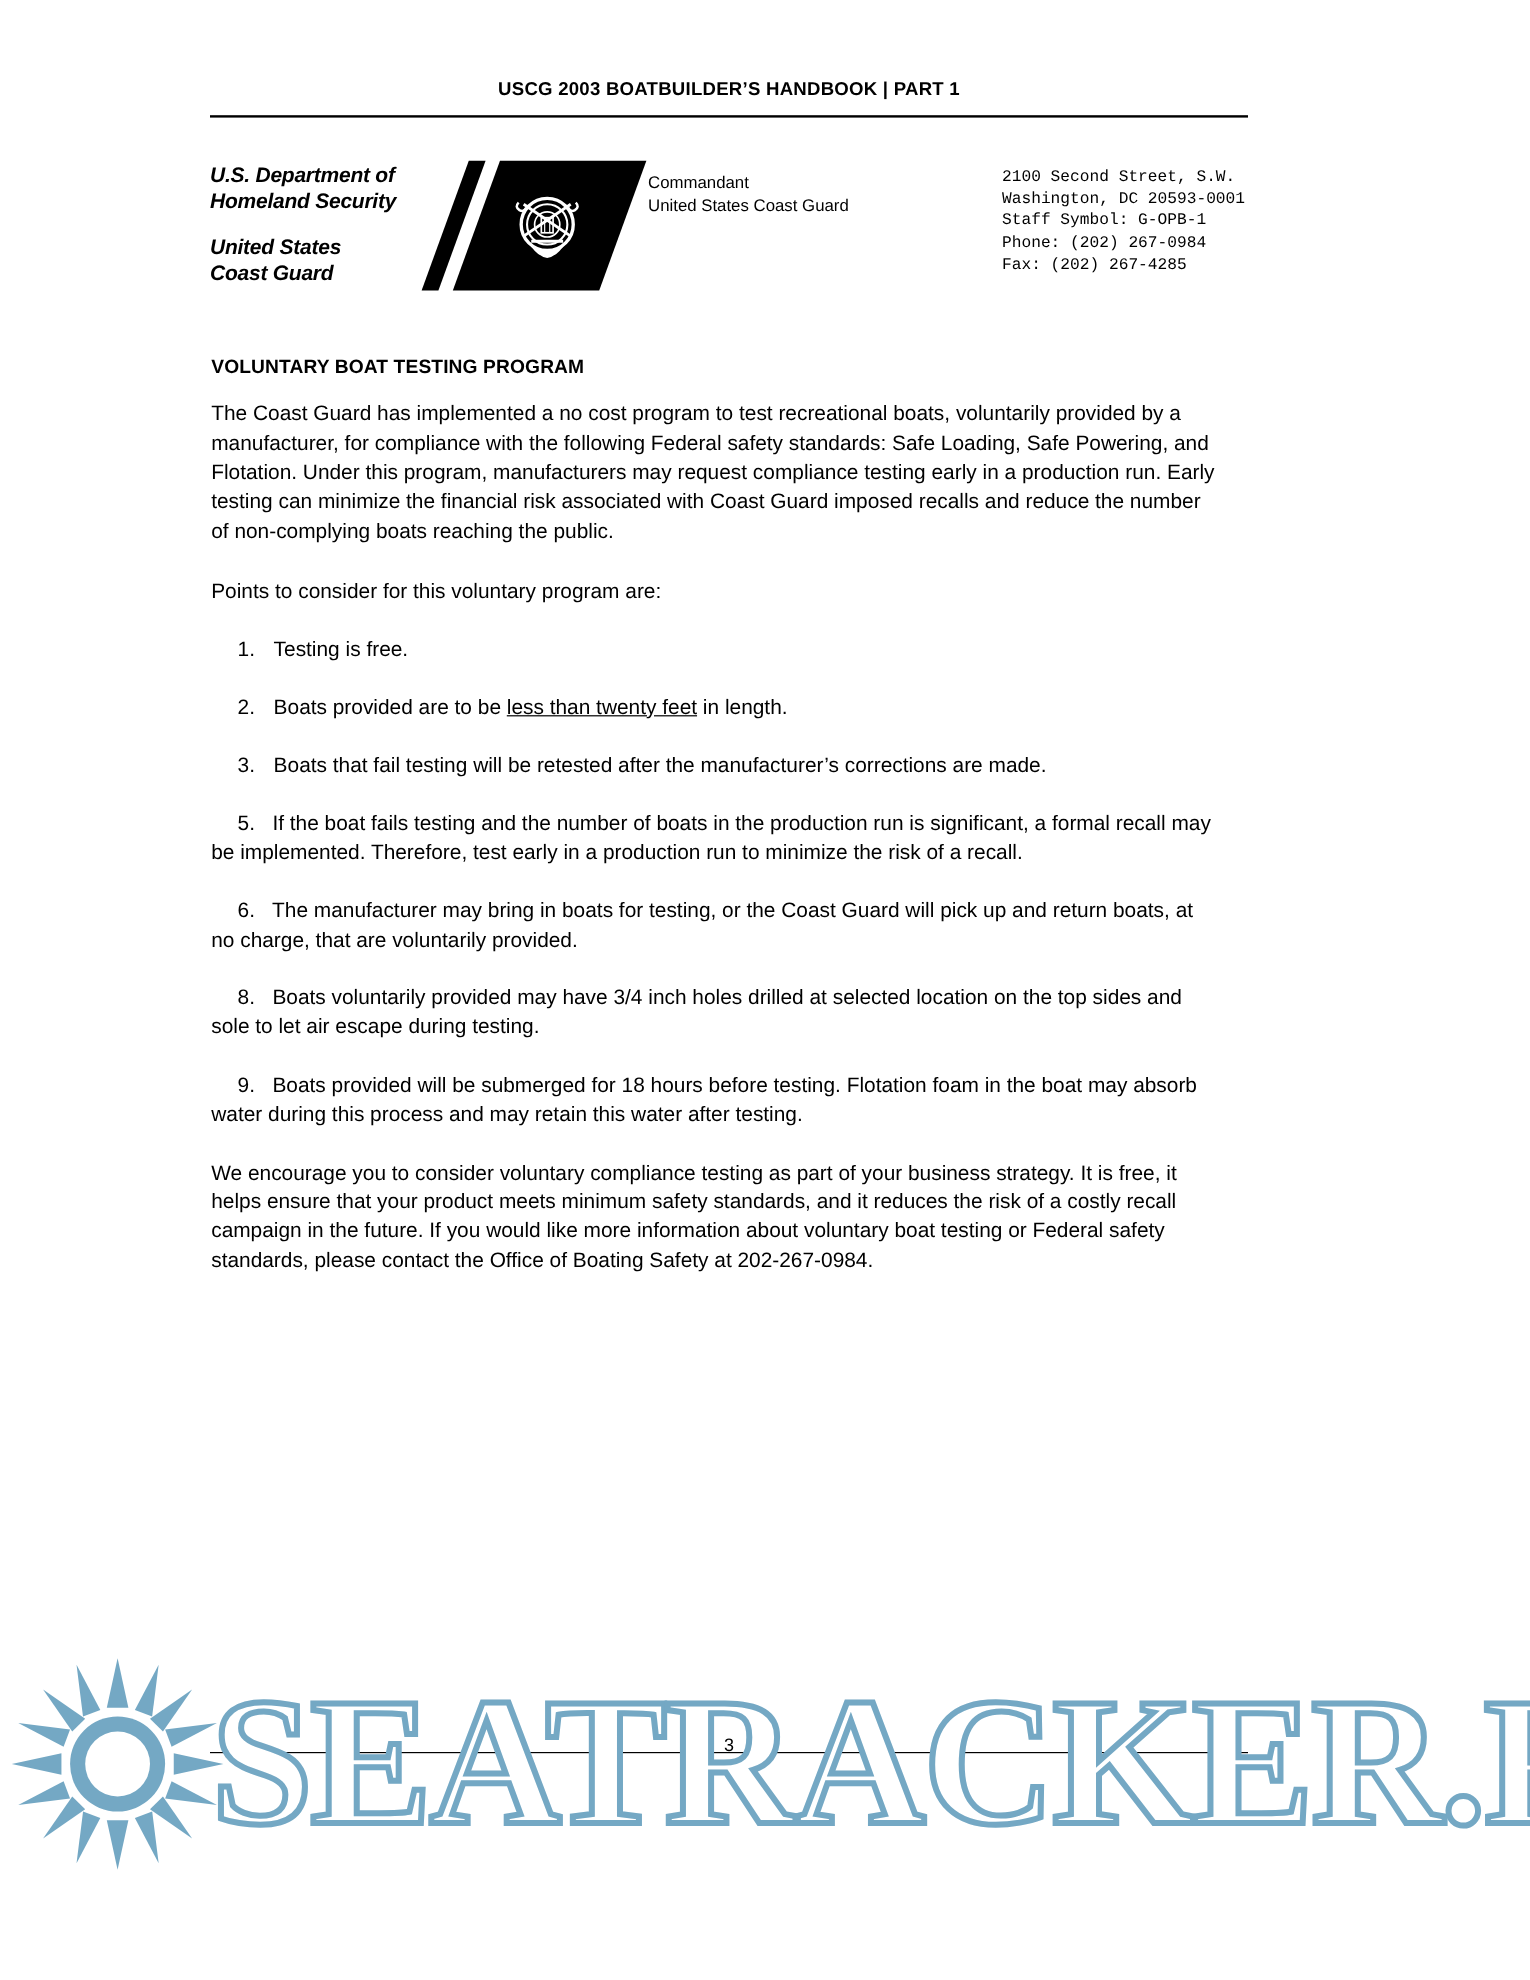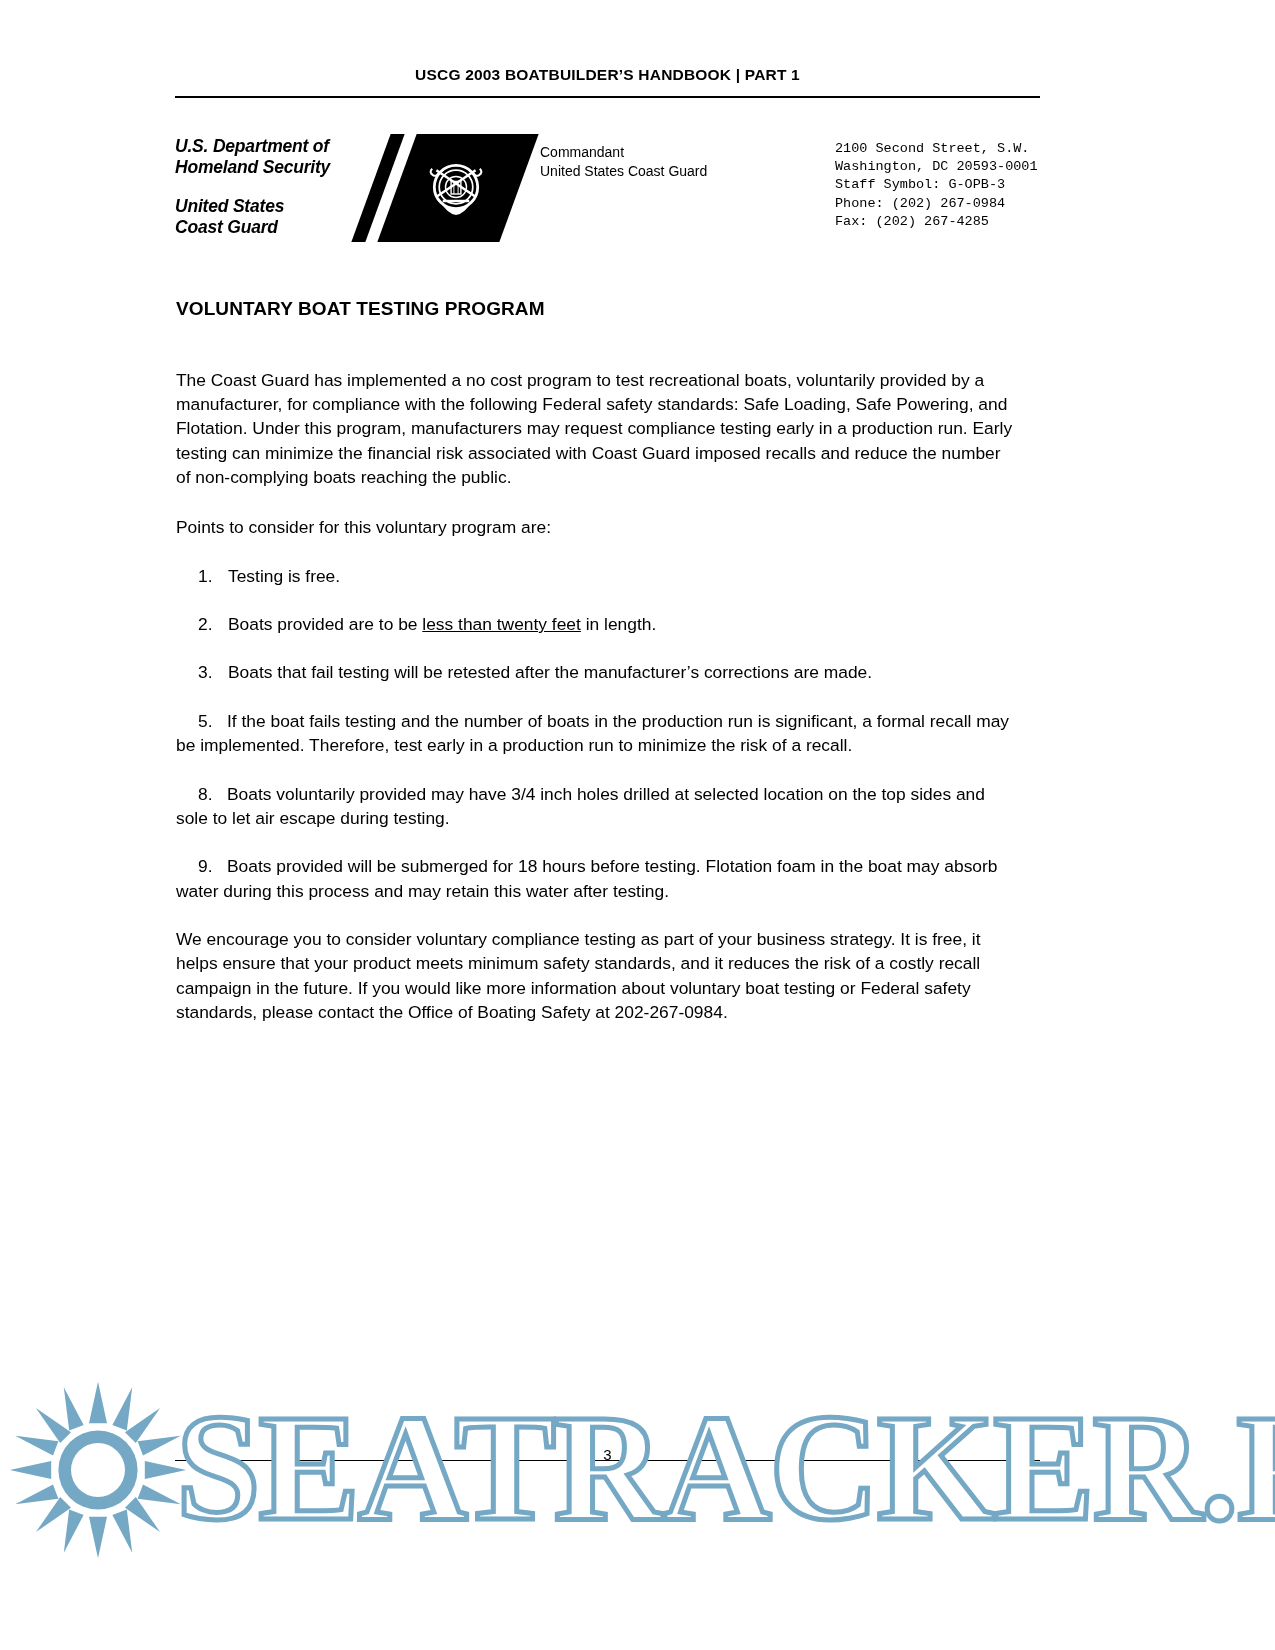--- a/index.html
+++ b/index.html
@@ -123,23 +123,23 @@
   
   .content {
     position: absolute;
     top: 296px;
     left: 176px;
     width: 840px;
     font-size: 17.4px;
     line-height: 1.40;
   }
   h1.doc-title {
-    font-size: 19px;
-    font-weight: bold;
-    margin: 0 0 45px 0;
+    font-size: 16px;
+    font-weight: bold;
+    margin: 0 0 14px 0;
     letter-spacing: 0.1px;
   }
   p.para {
     margin: 0 0 26px 0;
     text-align: left;
   }
   p.para.tight {
     margin-bottom: 24px;
   }
   
@@ -254,21 +254,21 @@
     </div>
 
     <div class="lh-mid">
       <div>Commandant</div>
       <div>United States Coast Guard</div>
     </div>
 
     <div class="lh-right">
       <div>2100 Second Street, S.W.</div>
       <div>Washington, DC 20593-0001</div>
-      <div>Staff Symbol: G-OPB-3</div>
+      <div>Staff Symbol: G-OPB-1</div>
       <div>Phone: (202) 267-0984</div>
       <div>Fax: (202) 267-4285</div>
     </div>
   </div>
 
   <div class="content">
 
     <h1 class="doc-title">VOLUNTARY BOAT TESTING PROGRAM</h1>
 
     <p class="para">The Coast Guard has implemented a no cost program to test recreational boats, voluntarily provided by a manufacturer, for compliance with the following Federal safety standards: Safe Loading, Safe Powering, and Flotation.  Under this program, manufacturers may request compliance testing early in a production run.  Early testing can minimize the financial risk associated with Coast Guard imposed recalls and reduce the number of non-complying boats reaching the public.</p>
@@ -289,20 +289,24 @@
       <span class="num">3.&nbsp;&nbsp;</span>
       <span>Boats that fail testing will be retested after the manufacturer’s corrections are made.</span>
     </div>
 
 
     <p class="item-flow">
       <span class="num">5.&nbsp;&nbsp;</span>
       <span>If the boat fails testing and the number of boats in the production run is significant, a formal recall may be implemented.  Therefore, test early in a production run to minimize the risk of a recall.</span>
     </p>
 
+    <p class="item-flow">
+      <span class="num">6.&nbsp;&nbsp;</span>
+      <span>The manufacturer may bring in boats for testing, or the Coast Guard will pick up and return boats, at no charge, that are voluntarily provided.</span>
+    </p>
 
 
     <p class="item-flow">
       <span class="num">8.&nbsp;&nbsp;</span>
       <span>Boats voluntarily provided may have 3/4 inch holes drilled at selected location on the top sides and sole to let air escape during testing.</span>
     </p>
 
     <p class="item-flow">
       <span class="num">9.&nbsp;&nbsp;</span>
       <span>Boats provided will be submerged for 18 hours before testing.  Flotation foam in the boat may absorb water during this process and may retain this water after testing.</span>

